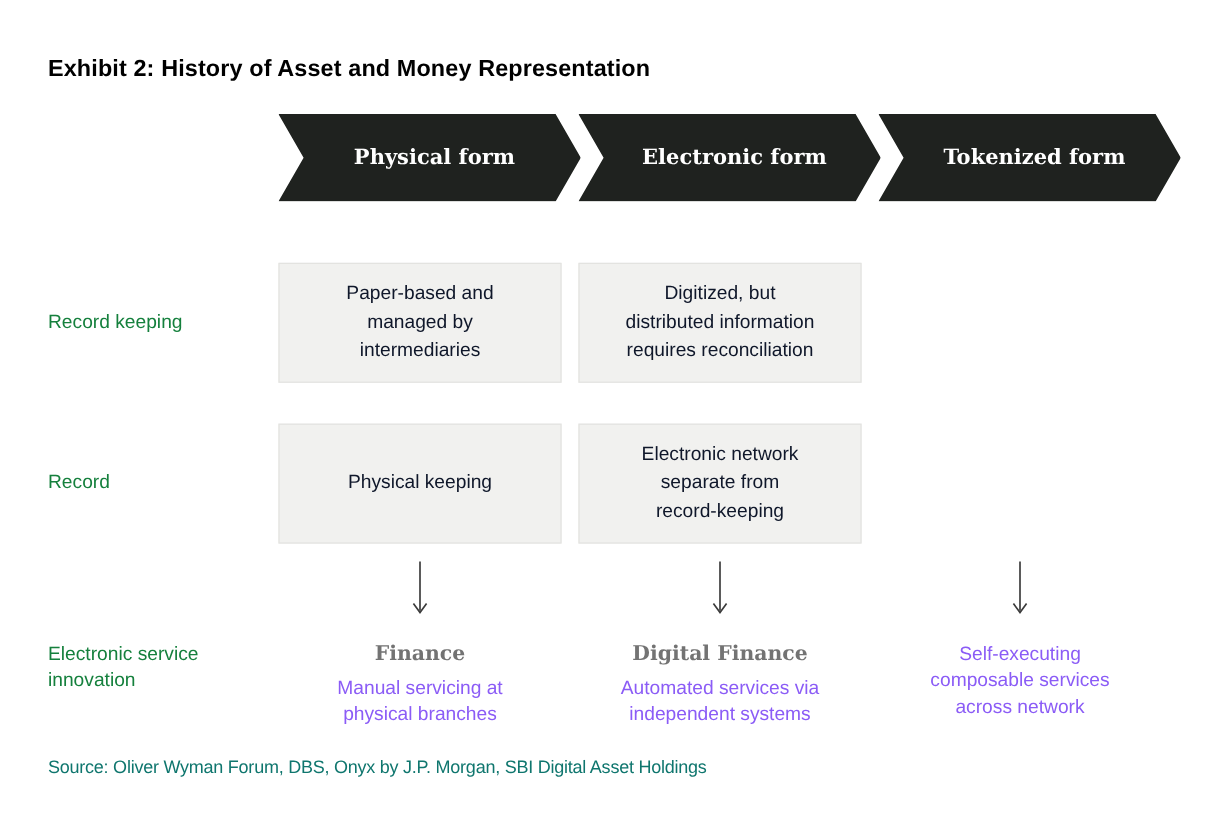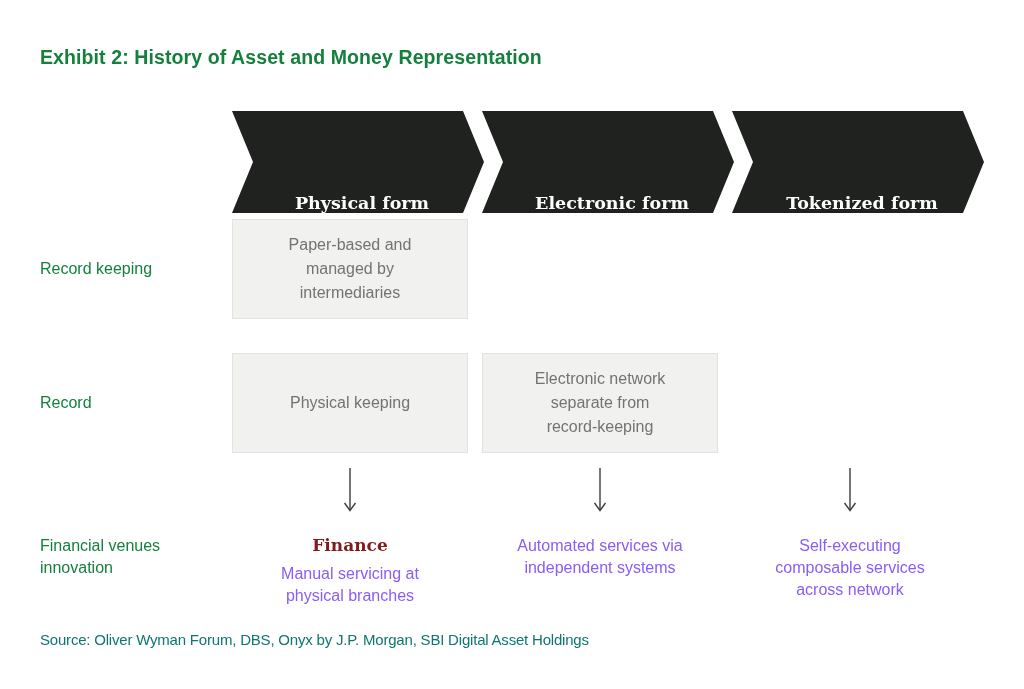--- a/index.html
+++ b/index.html
@@ -8,42 +8,41 @@
     width: 1024px; height: 689px;
     font-family: "Liberation Sans", sans-serif;
     color: #2d2d2d;
     overflow: hidden;
     position: relative;
   }
   .page { padding: 46px 0 0 40px; }
   .title {
     font-size: 19.5px;
     font-weight: 700;
-    color: #15803d;
+    color: #000000;
     letter-spacing: 0.1px;
   }
   .figure {
     margin-top: 26px;
     display: grid;
     grid-template-columns: 178px 236px 236px 236px;
     grid-template-rows: 102px 22px 100px 34px 100px 62px auto;
     column-gap: 14px;
     width: 928px;
   }
   
   .chevron {
     grid-row: 1;
     width: calc(100% + 16px);
-    height: 102px;
+    height: 73px;
     background: #1f221f;
     clip-path: polygon(0 0, calc(100% - 21px) 0, 100% 50%, calc(100% - 21px) 100%, 0 100%, 21px 50%);
     display: flex;
-    align-items: flex-end;
+    align-items: center;
     justify-content: center;
-    margin-top: 16px;
   }
   .chevron span {
     font-family: "DejaVu Serif", serif;
     font-weight: 700;
     font-size: 17.5px;
     color: #ffffff;
     padding-left: 8px;
   }
   .c2 { grid-column: 2; }
   .c3 { grid-column: 3; }
@@ -63,21 +62,21 @@
 
   .cell-box {
     background: #f1f1ef;
     border: 1px solid #e3e3e0;
     display: flex;
     align-items: center;
     justify-content: center;
     text-align: center;
     font-size: 16px;
     line-height: 24px;
-    color: #737373;
+    color: #0f172a;
     white-space: pre-line;
     padding: 4px 10px;
   }
   .tall { grid-row: 3 / 6; grid-column: 4; }
 
   .down-arrow-wrap {
     grid-row: 6;
     display: flex;
     align-items: flex-end;
     justify-content: center;
@@ -90,21 +89,21 @@
   }
   .innovation {
     grid-row: 7;
     text-align: center;
     padding-top: 20px;
   }
   .innovation h3 {
     font-family: "DejaVu Serif", serif;
     font-weight: 700;
     font-size: 17px;
-    color: #7f1d1d;
+    color: #737373;
     margin-bottom: 8px;
   }
   .innovation p {
     font-size: 16px;
     line-height: 22px;
     color: #8b5cf6;
     white-space: pre-line;
   }
   .source {
     margin: 24px 0 0 40px;
@@ -128,20 +127,23 @@
       <span>Electronic form</span>
     </div>
     <div class="chevron c4">
       <span>Tokenized form</span>
     </div>
 
     <div class="row-label r3">Record keeping</div>
     <div class="cell-box r3 c2">Paper-based and
 managed by
 intermediaries</div>
+    <div class="cell-box r3 c3">Digitized, but
+distributed information
+requires reconciliation</div>
 
     <div class="row-label r5">Record</div>
     <div class="cell-box r5 c2">Physical keeping</div>
     <div class="cell-box r5 c3">Electronic network
 separate from
 record-keeping</div>
 
     <div class="down-arrow-wrap c2">
       <svg width="16" height="46" viewBox="0 0 16 46" fill="none">
         <line x1="8" y1="1" x2="8" y2="42" stroke="#3c3c3c" stroke-width="1.4"></line>
@@ -154,28 +156,29 @@
         <polyline points="2.5,36 8,43.5 13.5,36" stroke="#3c3c3c" stroke-width="1.4" fill="none"></polyline>
       </svg>
     </div>
     <div class="down-arrow-wrap c4">
       <svg width="16" height="46" viewBox="0 0 16 46" fill="none">
         <line x1="8" y1="1" x2="8" y2="42" stroke="#3c3c3c" stroke-width="1.4"></line>
         <polyline points="2.5,36 8,43.5 13.5,36" stroke="#3c3c3c" stroke-width="1.4" fill="none"></polyline>
       </svg>
     </div>
 
-    <div class="row-label innovation-label">Financial venues
+    <div class="row-label innovation-label">Electronic service
 innovation</div>
     <div class="innovation c2">
       <h3>Finance</h3>
       <p>Manual servicing at
 physical branches</p>
     </div>
     <div class="innovation c3">
+      <h3>Digital Finance</h3>
       <p>Automated services via
 independent systems</p>
     </div>
     <div class="innovation c4">
       <p>Self-executing
 composable services
 across network</p>
     </div>
   </div>
 </div>

